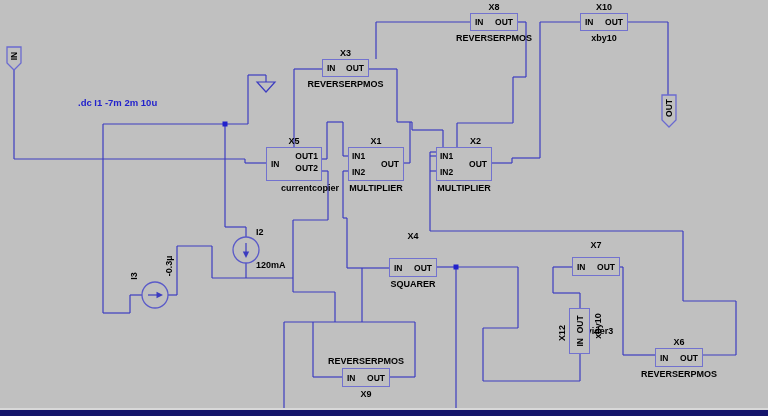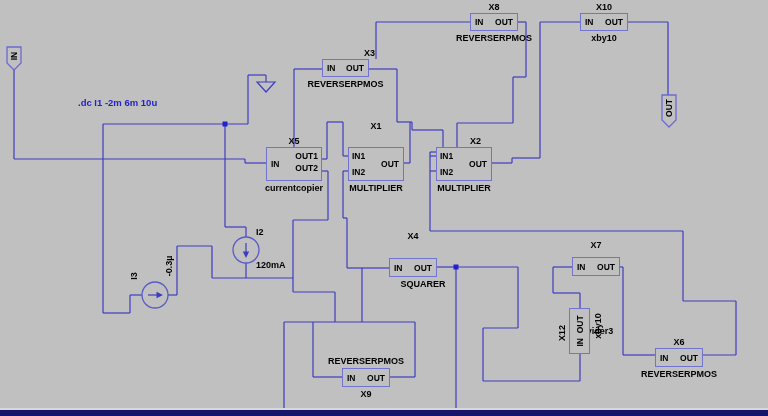--- a/index.html
+++ b/index.html
@@ -129,74 +129,74 @@
       <path d="M 257 82 L 275 82 L 266 92 Z" class="gnd"></path>
       <polygon points="7,47 21,47 21,63 14,70 7,63" class="port"></polygon>
       <polygon points="662,95 676,95 676,120 669,127 662,120" class="port"></polygon>
       <circle cx="246" cy="250" r="13" class="src"></circle>
       <line x1="246" y1="243" x2="246" y2="253" class="wire"></line>
       <polygon points="246,258 242.8,251.5 249.2,251.5" class="arrow"></polygon>
       <circle cx="155" cy="295" r="13" class="src"></circle>
       <line x1="148" y1="295" x2="158" y2="295" class="wire"></line>
       <polygon points="163,295 156.5,291.8 156.5,298.2" class="arrow"></polygon>
     </svg>
-  <div id="directive">.dc I1 -2m 6m 10u</div>
+  <div id="directive">.dc I1 -7m 2m 10u</div>
   <div id="bottom-strip"></div>
   <div id="bottom-bar"></div>
 <div class="pin rot" style="left: 14px; top: 55.5px;">IN</div>
     <div class="pin rot" style="left: 669px; top: 108px;">OUT</div>
     <div class="lbl" style="left: 256px; top: 228px;">I2</div>
     <div class="lbl" style="left: 256px; top: 261px; text-align: center;">120mA</div>
     <div class="lbl rot" style="left: 134px; top: 276px;">I3</div>
     <div class="lbl rot" style="left: 169px; top: 266px;">-0.3µ</div>
     <div class="block" style="left: 322px; top: 59px; width: 47px; height: 18px;">
       <span class="pin" style="left: 4px; top: 50%; transform: translateY(-50%);">IN</span>
       <span class="pin" style="right: 4px; top: 50%; transform: translateY(-50%);">OUT</span>
     </div>
-    <div class="lbl ctr" style="left: 345.5px; top: 49px; margin-left: 24px;">X3</div>
+    <div class="lbl ctr" style="left: 345.5px; top: 49px;">X3</div>
     <div class="lbl ctr" style="left: 345.5px; top: 80px;">REVERSERPMOS</div>
     <div class="block" style="left: 470px; top: 13px; width: 48px; height: 18px;">
       <span class="pin" style="left: 4px; top: 50%; transform: translateY(-50%);">IN</span>
       <span class="pin" style="right: 4px; top: 50%; transform: translateY(-50%);">OUT</span>
     </div>
     <div class="lbl ctr" style="left: 494px; top: 3px;">X8</div>
     <div class="lbl ctr" style="left: 494px; top: 34px;">REVERSERPMOS</div>
     <div class="block" style="left: 580px; top: 13px; width: 48px; height: 18px;">
       <span class="pin" style="left: 4px; top: 50%; transform: translateY(-50%);">IN</span>
       <span class="pin" style="right: 4px; top: 50%; transform: translateY(-50%);">OUT</span>
     </div>
     <div class="lbl ctr" style="left: 604px; top: 3px; text-align: center;">X10</div>
     <div class="lbl ctr" style="left: 604px; top: 34px;">xby10</div>
     <div class="block" style="left: 266px; top: 147px; width: 56px; height: 34px;">
       <span class="pin" style="left: 4px; top: 50%; transform: translateY(-50%);">IN</span>
       <span class="pin" style="right: 3px; top: 4px;">OUT1</span>
       <span class="pin" style="right: 3px; bottom: 8px;">OUT2</span>
     </div>
     <div class="lbl ctr" style="left: 294px; top: 137px;">X5</div>
-    <div class="lbl ctr" style="left: 294px; top: 184px;">currentcopier</div>
+    <div class="lbl ctr" style="left: 310px; top: 184px;">currentcopier</div>
     <div class="block" style="left: 348px; top: 147px; width: 56px; height: 34px;">
       <span class="pin" style="left: 3px; top: 4px;">IN1</span>
       <span class="pin" style="left: 3px; bottom: 4px;">IN2</span>
       <span class="pin" style="right: 4px; top: 50%; transform: translateY(-50%);">OUT</span>
     </div>
-    <div class="lbl ctr" style="left: 376px; top: 122px; text-align: right;">X1</div>
+    <div class="lbl ctr" style="left: 376px; top: 137px; text-align: right;">X1</div>
     <div class="lbl ctr" style="left: 376px; top: 184px;">MULTIPLIER</div>
     <div class="block" style="left: 436px; top: 147px; width: 56px; height: 34px;">
       <span class="pin" style="left: 3px; top: 4px;">IN1</span>
       <span class="pin" style="left: 3px; bottom: 4px;">IN2</span>
       <span class="pin" style="right: 4px; top: 50%; transform: translateY(-50%);">OUT</span>
     </div>
     <div class="lbl ctr" style="left: 464px; top: 137px; padding-left: 23px;">X2</div>
     <div class="lbl ctr" style="left: 464px; top: 184px;">MULTIPLIER</div>
     <div class="block" style="left: 389px; top: 258px; width: 48px; height: 19px;">
       <span class="pin" style="left: 4px; top: 50%; transform: translateY(-50%);">IN</span>
       <span class="pin" style="right: 4px; top: 50%; transform: translateY(-50%);">OUT</span>
     </div>
     <div class="lbl ctr" style="left: 413px; top: 232px;">X4</div>
-    <div class="lbl ctr" style="left: 423px; top: 280px;">SQUARER</div>
+    <div class="lbl ctr" style="left: 413px; top: 280px;">SQUARER</div>
     <div class="block" style="left: 572px; top: 257px; width: 48px; height: 19px;">
       <span class="pin" style="left: 4px; top: 50%; transform: translateY(-50%);">IN</span>
       <span class="pin" style="right: 4px; top: 50%; transform: translateY(-50%);">OUT</span>
     </div>
     <div class="lbl ctr" style="left: 596px; top: 241px;">X7</div>
     <div class="lbl ctr" style="left: 596px; top: 279px; margin-top: 48px;">divider3</div>
     <div class="block" style="left: 569px; top: 308px; width: 21px; height: 46px;">
       <div class="vtxt">IN&nbsp;&nbsp;OUT</div>
     </div>
     <div class="lbl rot" style="left: 562px; top: 333px;">X12</div>

